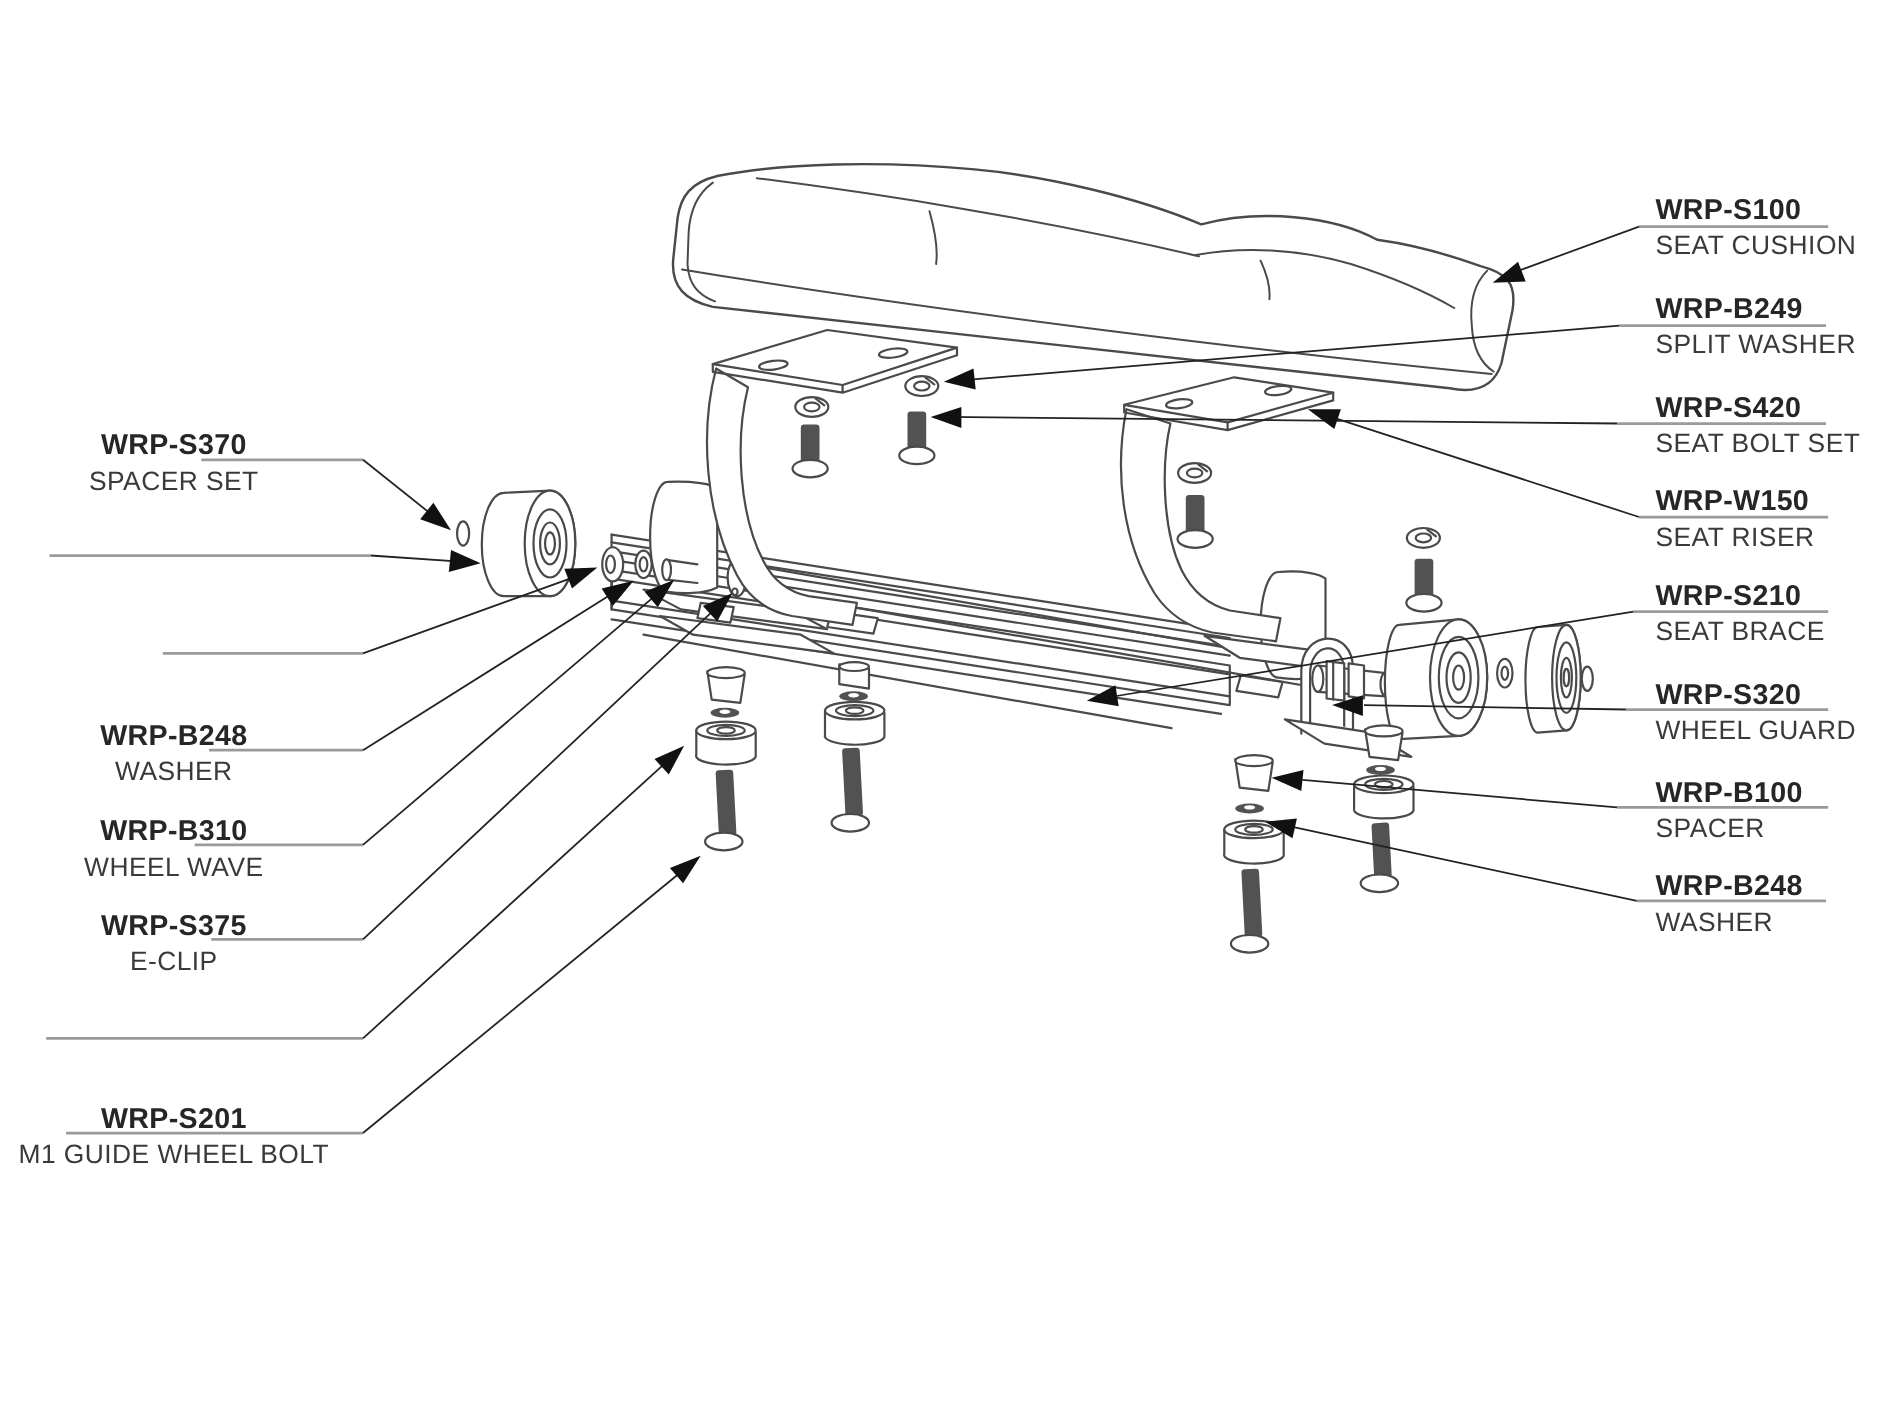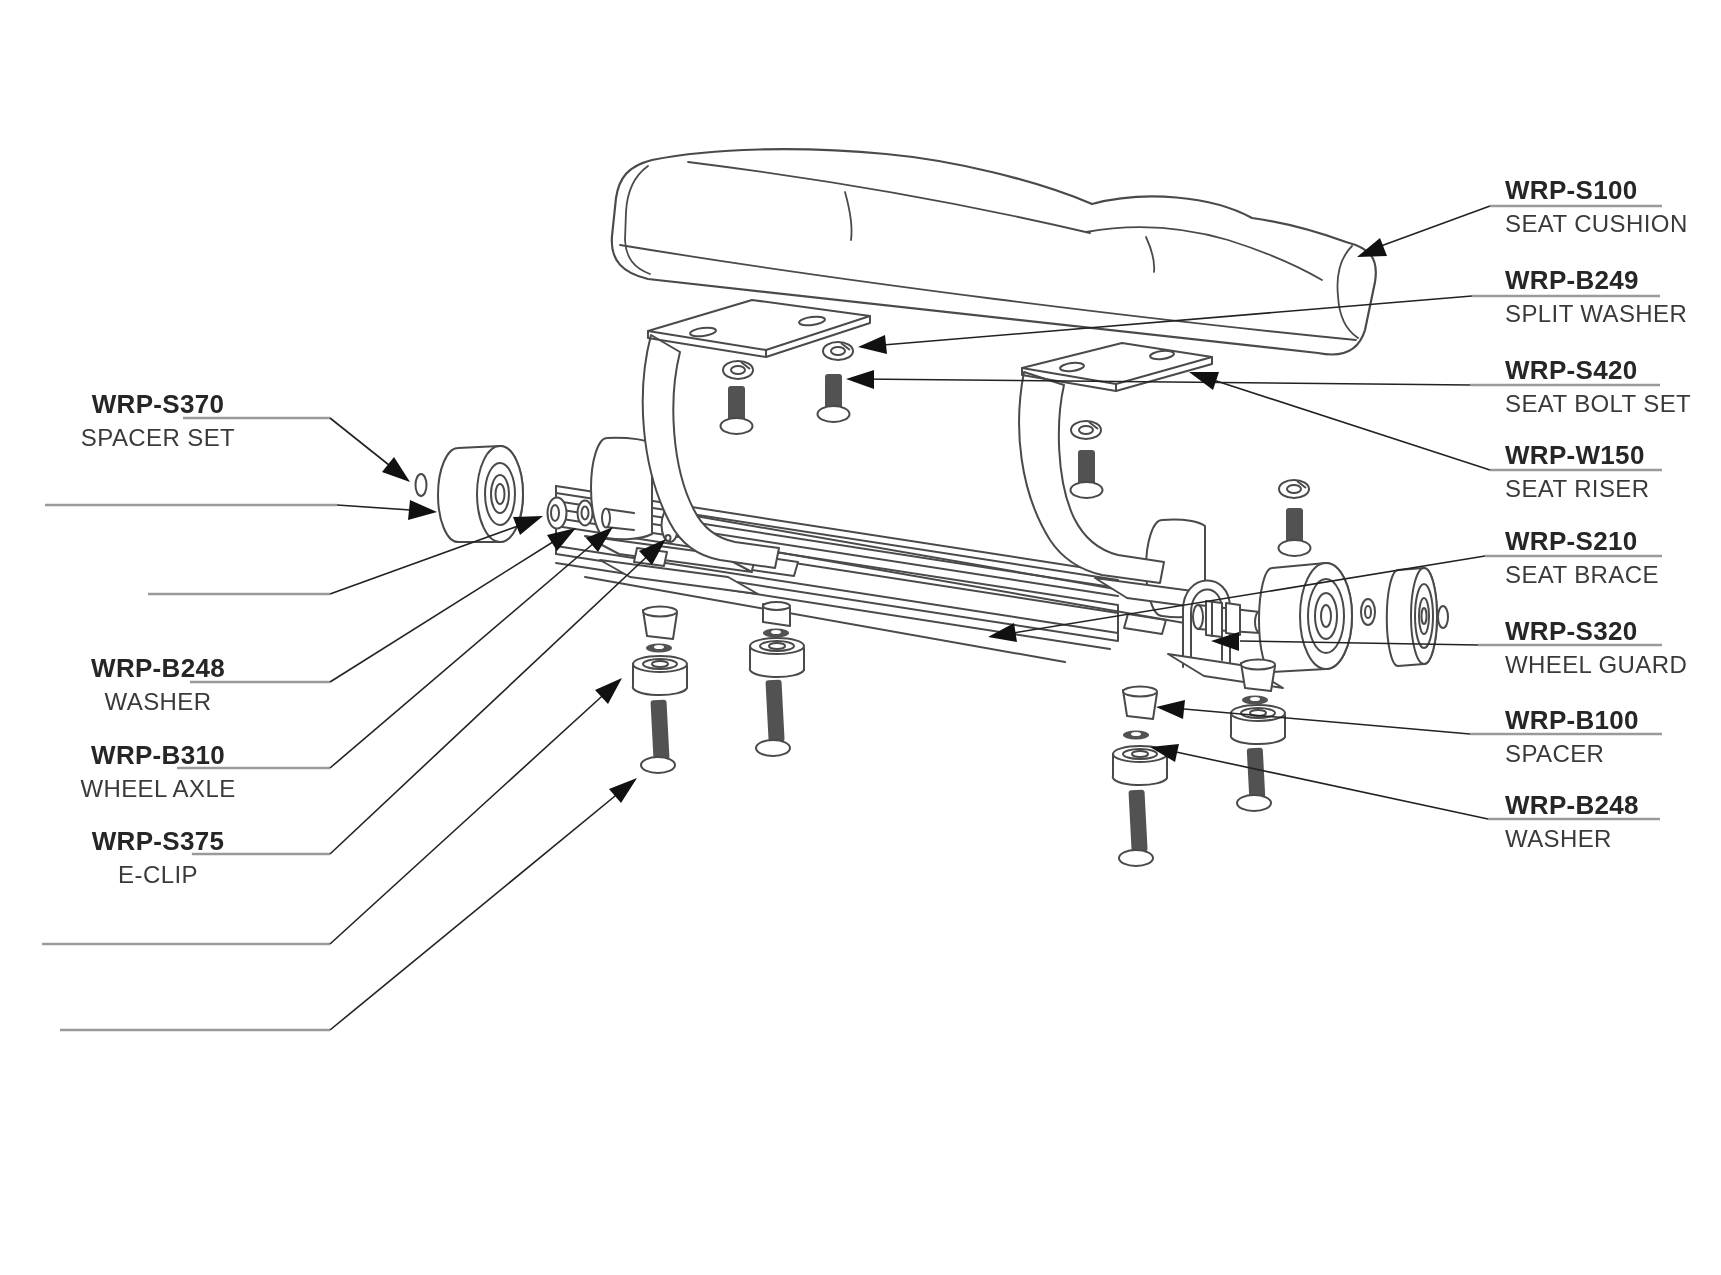--- a/index.html
+++ b/index.html
@@ -277,26 +277,30 @@
   <div class="plabel lab-left" style="top:391px">
     <div class="pnum">WRP-S370</div>
     <div class="pname">SPACER SET</div>
   </div>
   <div class="plabel lab-left" style="top:655px">
     <div class="pnum">WRP-B248</div>
     <div class="pname">WASHER</div>
   </div>
   <div class="plabel lab-left" style="top:742px">
     <div class="pnum">WRP-B310</div>
-    <div class="pname">WHEEL AXLE</div>
+    <div class="pname">WHEEL WAVE</div>
   </div>
   <div class="plabel lab-left" style="top:828px">
     <div class="pnum">WRP-S375</div>
     <div class="pname">E-CLIP</div>
   </div>
+  <div class="plabel lab-left" style="top:1003px">
+    <div class="pnum">WRP-S201</div>
+    <div class="pname">M1 GUIDE WHEEL BOLT</div>
+  </div>
 
   <div class="plabel lab-right" style="top:177px">
     <div class="pnum">WRP-S100</div>
     <div class="pname">SEAT CUSHION</div>
   </div>
   <div class="plabel lab-right" style="top:267px">
     <div class="pnum">WRP-B249</div>
     <div class="pname">SPLIT WASHER</div>
   </div>
   <div class="plabel lab-right" style="top:357px">

